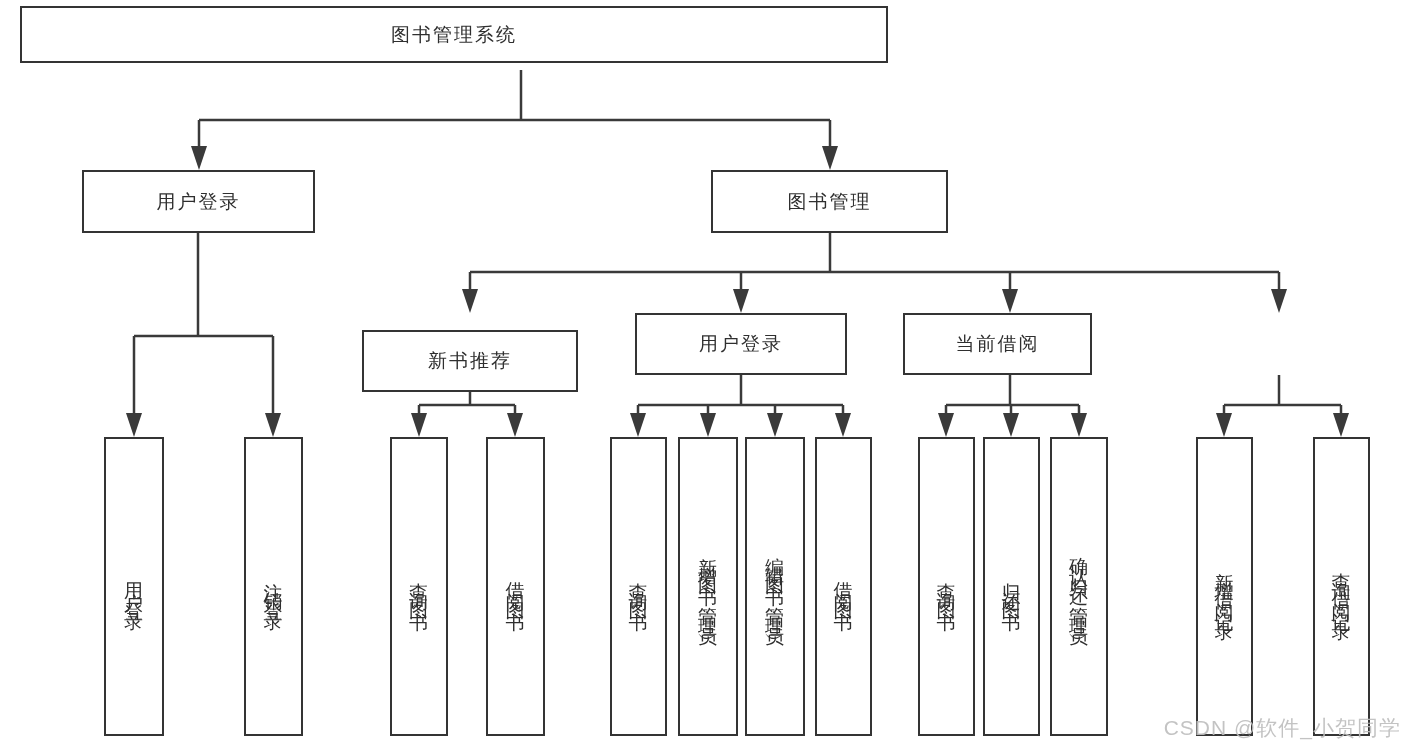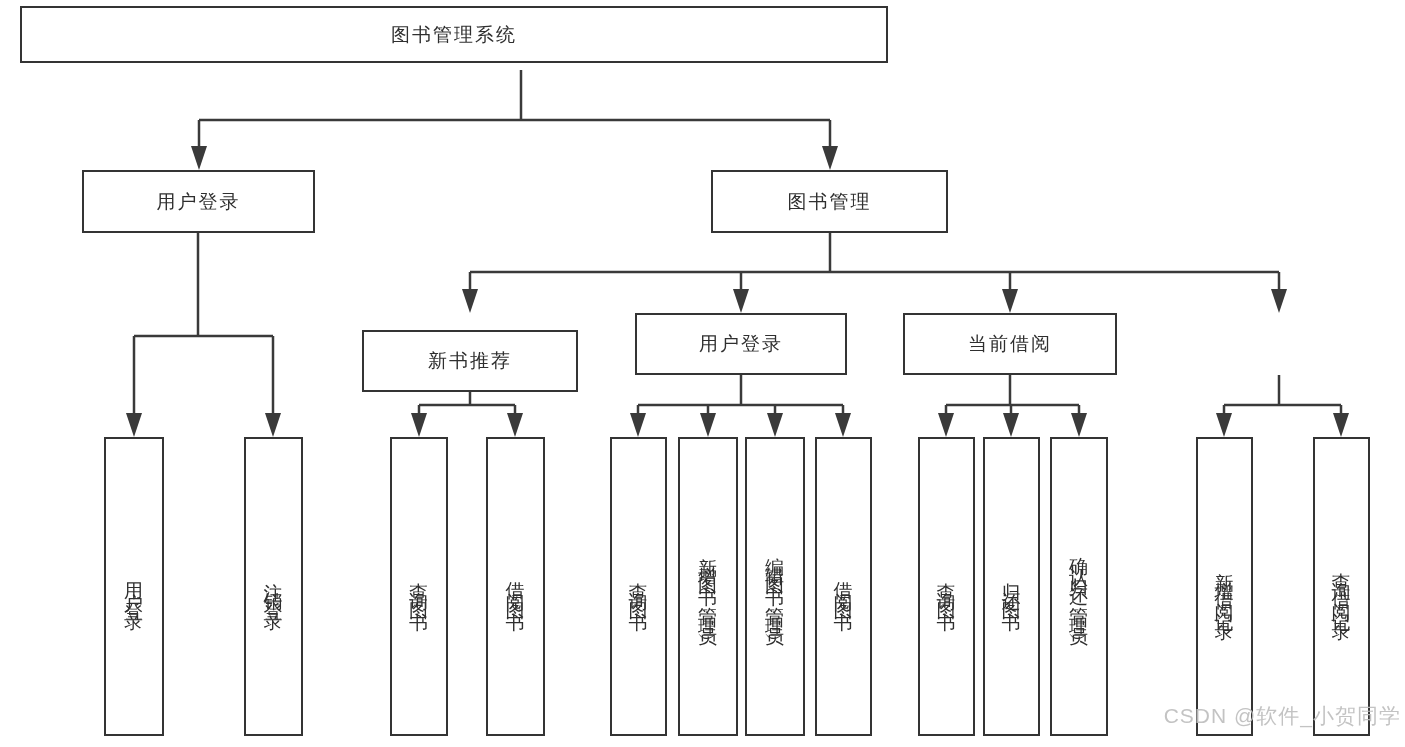--- a/index.html
+++ b/index.html
@@ -38,21 +38,21 @@
     writing-mode: vertical-rl;
     text-orientation: mixed;
     letter-spacing: 10px;
     font-size: 19px;
     line-height: 1;
     white-space: nowrap;
   }
   .watermark {
     position: absolute;
     right: 4px;
-    bottom: 17px;
+    bottom: 5px;
     z-index: 5;
     font-size: 21px;
     color: rgba(190, 190, 190, 0.92);
     letter-spacing: 1px;
     pointer-events: none;
   }
 </style>
 </head>
 <body>
 
@@ -134,21 +134,21 @@
   <div class="box" style="left:711px;top:170px;width:237px;height:63px">
     <span>图书管理</span>
   </div>
 
   <div class="box" style="left:362px;top:330px;width:216px;height:62px">
     <span>新书推荐</span>
   </div>
   <div class="box" style="left:635px;top:313px;width:212px;height:62px">
     <span>用户登录</span>
   </div>
-  <div class="box" style="left:903px;top:313px;width:214px;height:62px">
+  <div class="box" style="left:903px;top:313px;width:189px;height:62px">
     <span>当前借阅</span>
   </div>
 
   <div class="box v" style="left:104px;top:437px;width:60px;height:299px">
     <span class="vtext">用户登录</span>
   </div>
   <div class="box v" style="left:244px;top:437px;width:59px;height:299px">
     <span class="vtext">注销登录</span>
   </div>
 

